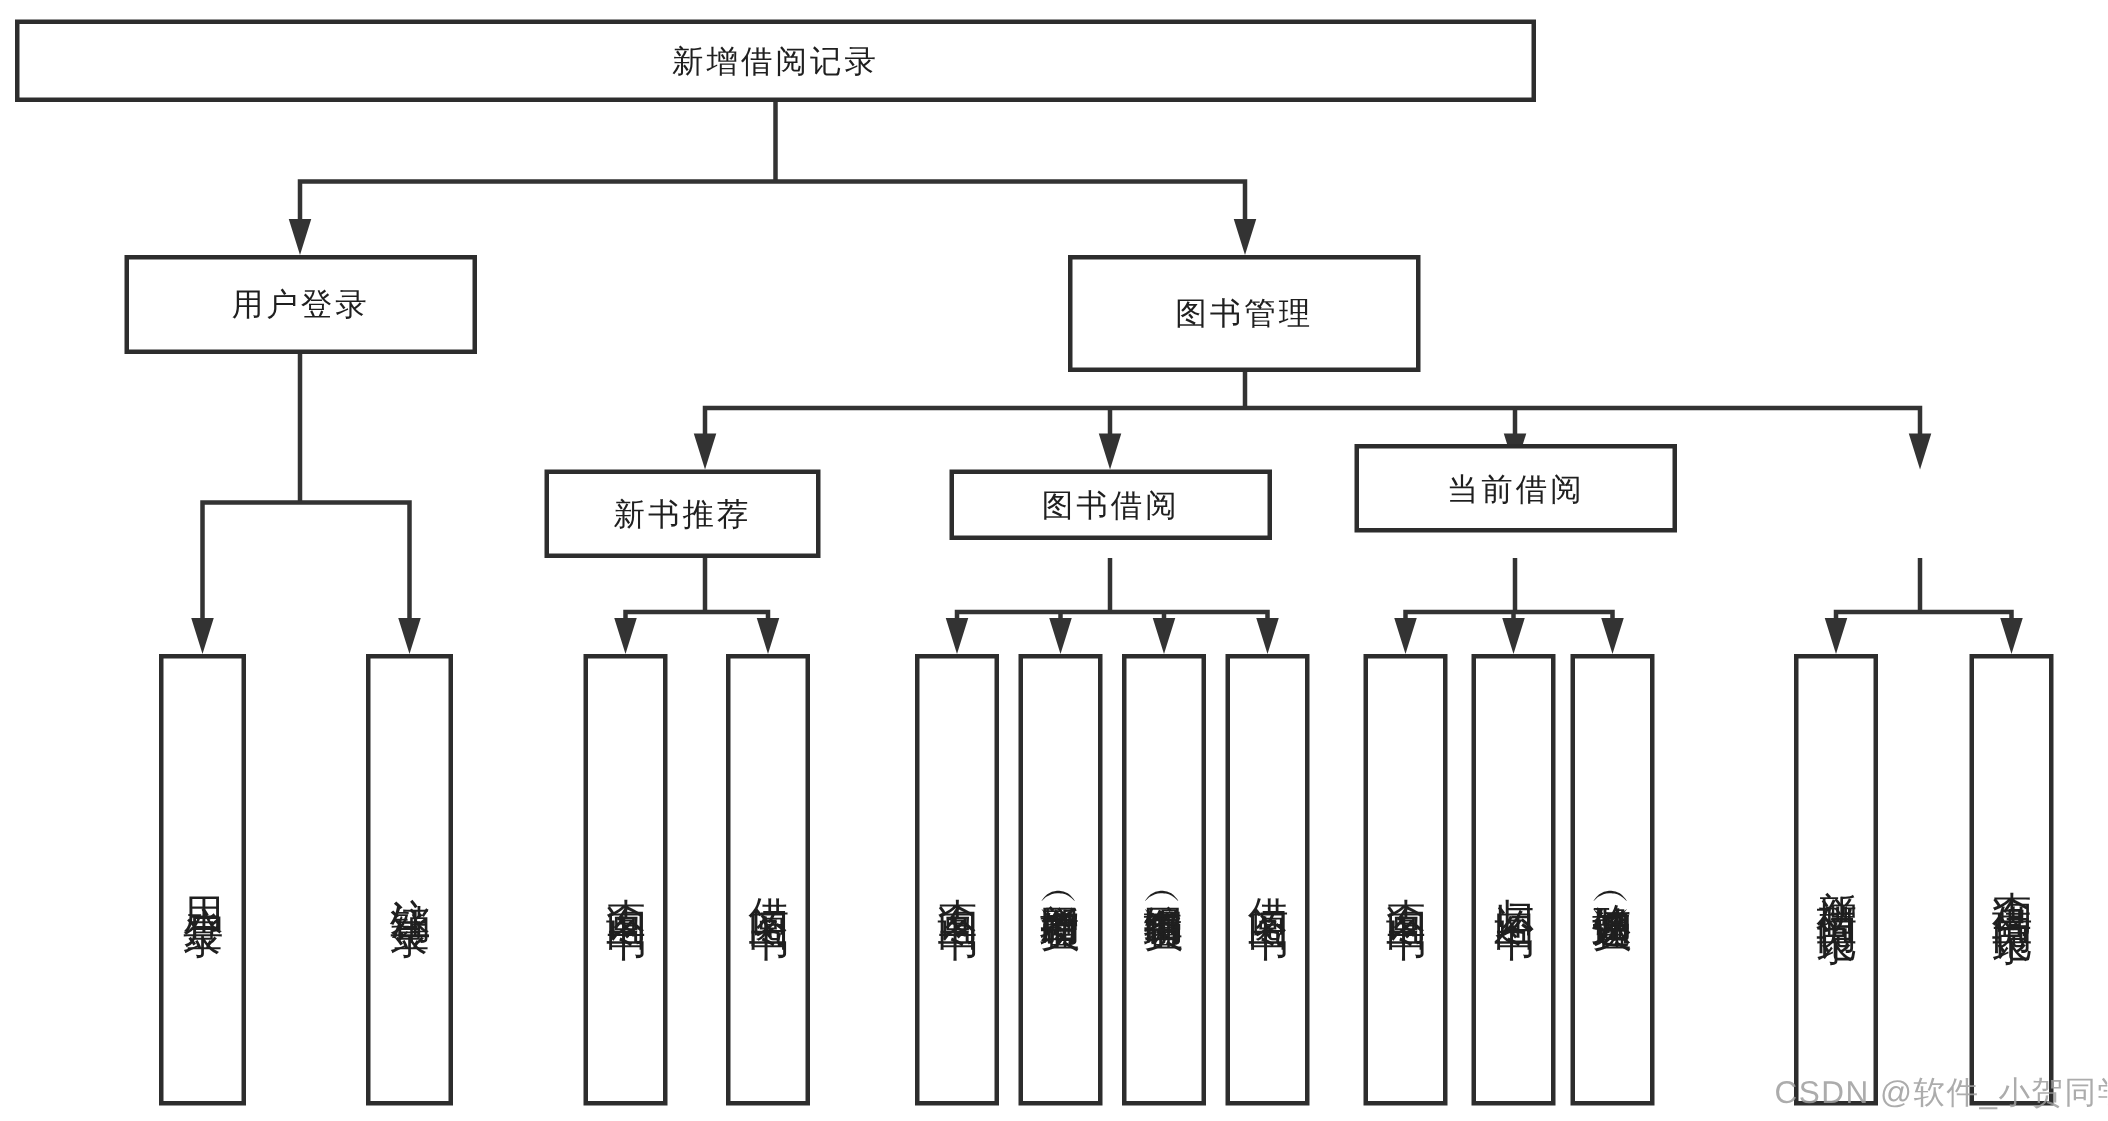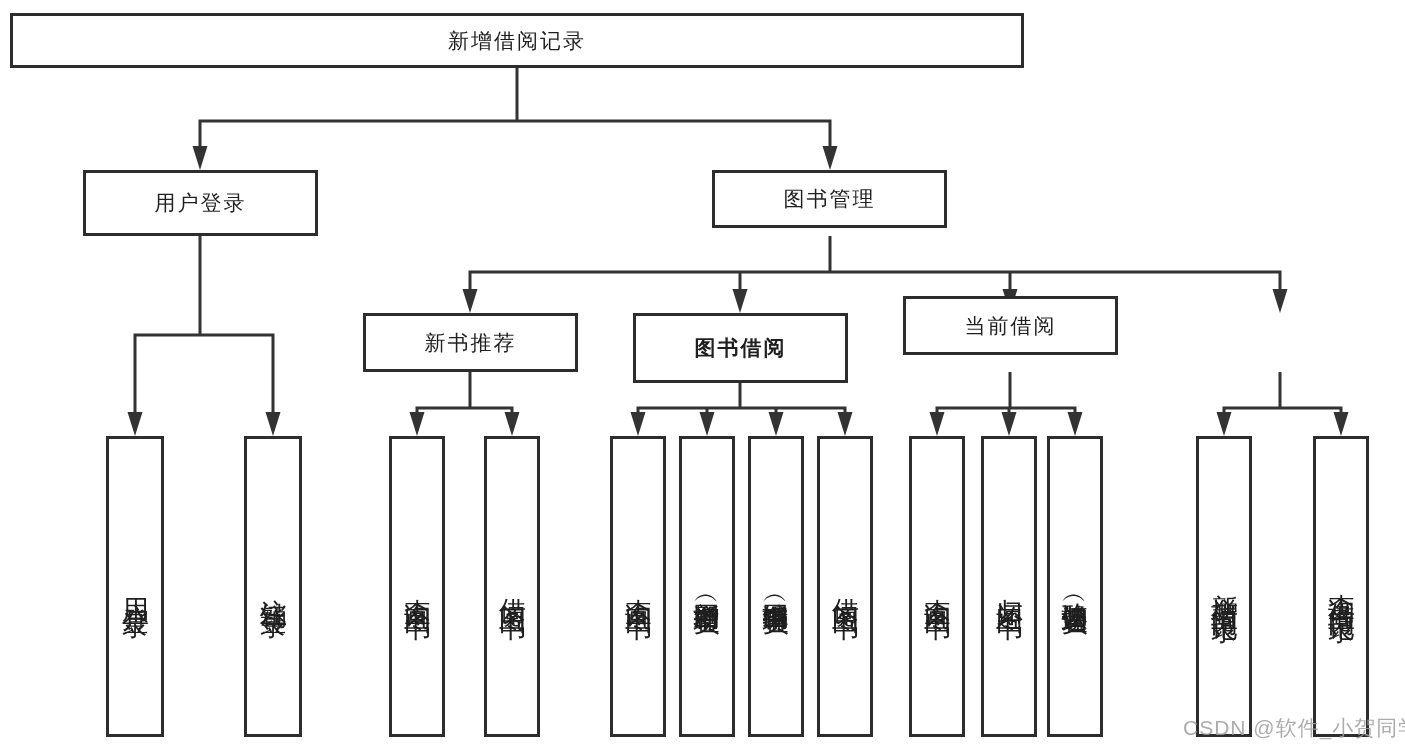--- a/index.html
+++ b/index.html
@@ -112,24 +112,24 @@
       <polygon points="1001.5,412 1016.5,412 1009,436"></polygon>
       <polygon points="1067.5,412 1082.5,412 1075,436"></polygon>
       <polygon points="1216.5,412 1231.5,412 1224,436"></polygon>
       <polygon points="1333.5,412 1348.5,412 1341,436"></polygon>
     </g>
   </svg>
 
   <div class="node" style="left:10px; top:13px; width:1014px; height:55px;">新增借阅记录</div>
 
   <div class="node" style="left:83px; top:170px; width:235px; height:66px;">用户登录</div>
-  <div class="node" style="left:712px; top:170px; width:235px; height:58px;">图书管理</div>
+  <div class="node" style="left:712px; top:170px; width:235px; height:78px;">图书管理</div>
 
-  <div class="node" style="left:363px; top:313px; width:215px; height:59px;">新书推荐</div>
-  <div class="node" style="left:633px; top:313px; width:215px; height:70px;font-weight:bold;">图书借阅</div>
+  <div class="node" style="left:363px; top:313px; width:184px; height:59px;">新书推荐</div>
+  <div class="node" style="left:633px; top:313px; width:215px; height:47px;">图书借阅</div>
   <div class="node" style="left:903px; top:296px; width:215px; height:59px;">当前借阅</div>
 
   <div class="node leaf" style="left:106px; top:436px; width:58px; height:301px;">用户登录</div>
   <div class="node leaf" style="left:244px; top:436px; width:58px; height:301px;">注销登录</div>
 
   <div class="node leaf" style="left:389px; top:436px; width:56px; height:301px;">查询图书</div>
   <div class="node leaf" style="left:484px; top:436px; width:56px; height:301px;">借阅图书</div>
 
   <div class="node leaf" style="left:610px; top:436px; width:56px; height:301px;">查询图书</div>
   <div class="node leaf leaf-long" style="left:679px; top:436px; width:56px; height:301px;">新增图书（管理员）</div>

